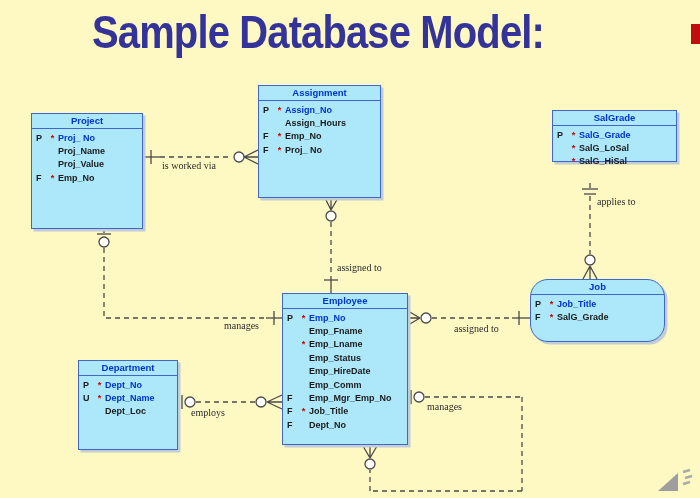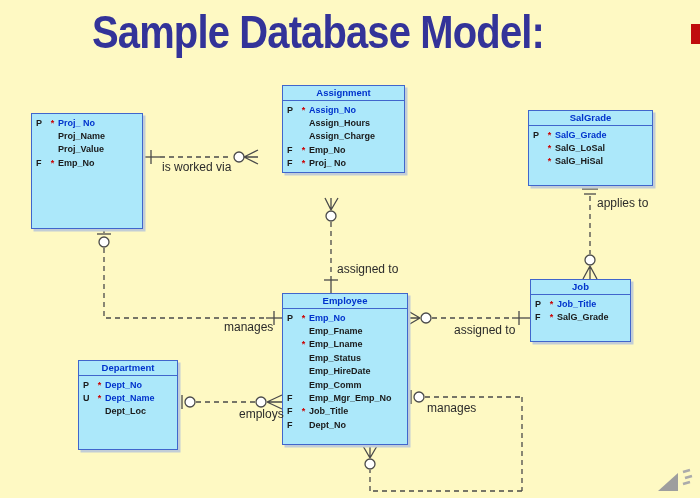--- a/index.html
+++ b/index.html
@@ -12,34 +12,34 @@
   .entity{position:absolute;background:#ace8fa;border:1.4px solid #4066cc;
          box-shadow:2.5px 2.5px 0 #c2cdd6;box-sizing:border-box;}
   .etitle{height:14px;line-height:14px;text-align:center;border-bottom:1.4px solid #4066cc;
          color:#0033cc;font-weight:bold;font-size:9.5px;}
   .fields{padding-top:2px;}
   .frow{display:flex;height:13.4px;align-items:center;font-size:9px;font-weight:bold;color:#1a1a1a;}
   .fkey{width:11px;padding-left:4px;flex:none;}
   .freq{width:11px;text-align:center;color:#cc0000;flex:none;}
   .fname{white-space:nowrap;}
   .fname.blue{color:#0033cc;}
-  .rlabel{position:absolute;font-size:12px;color:#2b2b2b;white-space:nowrap;}
+  .rlabel{position:absolute;font-size:10px;color:#2b2b2b;white-space:nowrap;font-family:Liberation Serif, serif;}
   .lbl0{left:162px;top:160px;}
   .lbl1{left:337px;top:262px;}
   .lbl2{left:224px;top:320px;}
   .lbl3{left:454px;top:323px;}
   .lbl4{left:597px;top:196px;}
-  .lbl5{left:191px;top:407px;margin-left:48px;}
+  .lbl5{left:191px;top:407px;}
   .lbl6{left:427px;top:401px;}
   
   .e-project{left:31px;top:113px;width:112px;height:116px;}
-  .e-assignment{left:258px;top:85px;width:123px;height:88px;margin-left:24px;}
-  .e-salgrade{left:528px;top:110px;width:125px;height:76px;}
+  .e-assignment{left:258px;top:85px;width:123px;height:113px;}
+  .e-salgrade{left:552px;top:110px;width:125px;height:52px;}
   .e-employee{left:282px;top:293px;width:126px;height:152px;}
-  .e-job{left:530px;top:279px;width:101px;height:63px;}
+  .e-job{left:530px;top:279px;width:135px;height:63px;border-radius:18px;}
   .e-department{left:78px;top:360px;width:100px;height:90px;}
   #red-marker{position:absolute;right:0;top:24px;width:9px;height:20px;background:#c00d0d;}
   #sound-icon{position:absolute;left:656px;top:466px;}
 </style>
 </head>
 <body>
 
 <div id="slide">
 
   <div id="slide-title">Sample Database Model:</div>
@@ -95,20 +95,21 @@
         <path d="M411,390 V404"></path>
         <circle cx="419" cy="397" r="5" fill="#fff"></circle>
         <path d="M425,397 H522 M522,397 V491 M522,491 H370 M370,491 V470" stroke-dasharray="5,4"></path>
         <circle cx="370" cy="464" r="5" fill="#fff"></circle>
         <path d="M370,458 L363,446 M370,458 V446 M377,446 L370,458"></path>
       </g>
     </g>
   </svg>
 
   <div class="entity e-project">
+    <div class="etitle">Project</div>
     <div class="fields">
         <div class="frow">
           <span class="fkey">P</span>
           <span class="freq">*</span>
           <span class="fname blue">Proj_ No</span>
         </div>
         <div class="frow">
           <span class="fkey"></span>
           <span class="freq"></span>
           <span class="fname">Proj_Name</span>
@@ -130,25 +131,20 @@
     <div class="fields">
         <div class="frow">
           <span class="fkey">P</span>
           <span class="freq">*</span>
           <span class="fname blue">Assign_No</span>
         </div>
         <div class="frow">
           <span class="fkey"></span>
           <span class="freq"></span>
           <span class="fname">Assign_Hours</span>
-        </div>
-        <div class="frow">
-          <span class="fkey"></span>
-          <span class="freq"></span>
-          <span class="fname">Assign_Charge</span>
         </div>
         <div class="frow">
           <span class="fkey">F</span>
           <span class="freq">*</span>
           <span class="fname">Emp_No</span>
         </div>
         <div class="frow">
           <span class="fkey">F</span>
           <span class="freq">*</span>
           <span class="fname">Proj_ No</span>

